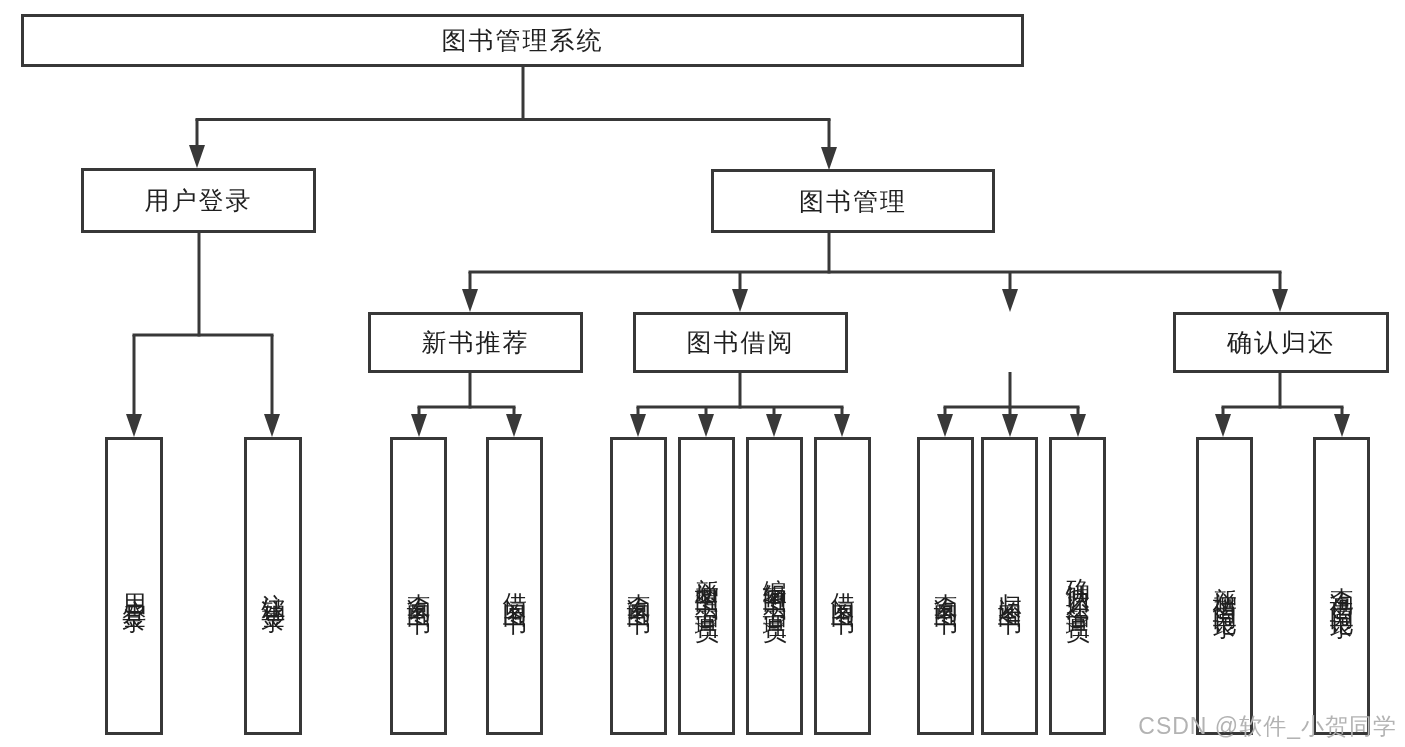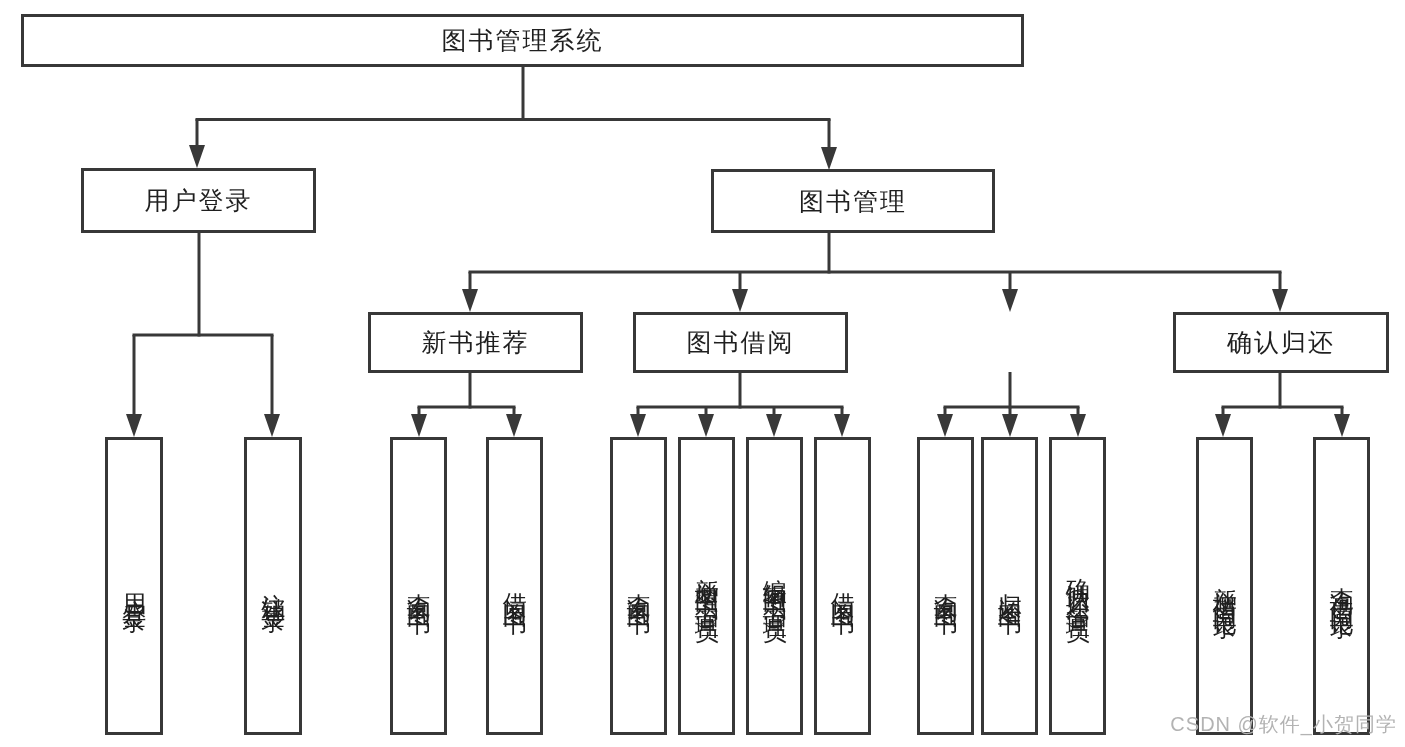--- a/index.html
+++ b/index.html
@@ -31,21 +31,21 @@
     font-size:25px;letter-spacing:2px;white-space:nowrap;color:var(--text);
   }
   .node.v span{
     writing-mode:vertical-rl;
     text-orientation:mixed;
     font-size:24px;letter-spacing:6px;line-height:1.1;
     white-space:nowrap;color:var(--text);
   }
   .watermark{
     position:absolute;top:711px;right:8px;
-    font-size:20px;letter-spacing:1px;
+    font-size:23px;letter-spacing:1px;
     color:var(--watermark);
     z-index:5;white-space:nowrap;
   }
 </style>
 </head>
 <body>
 
 <div class="stage">
 
   <svg class="connectors" viewBox="0 0 1405 747" aria-hidden="true">

